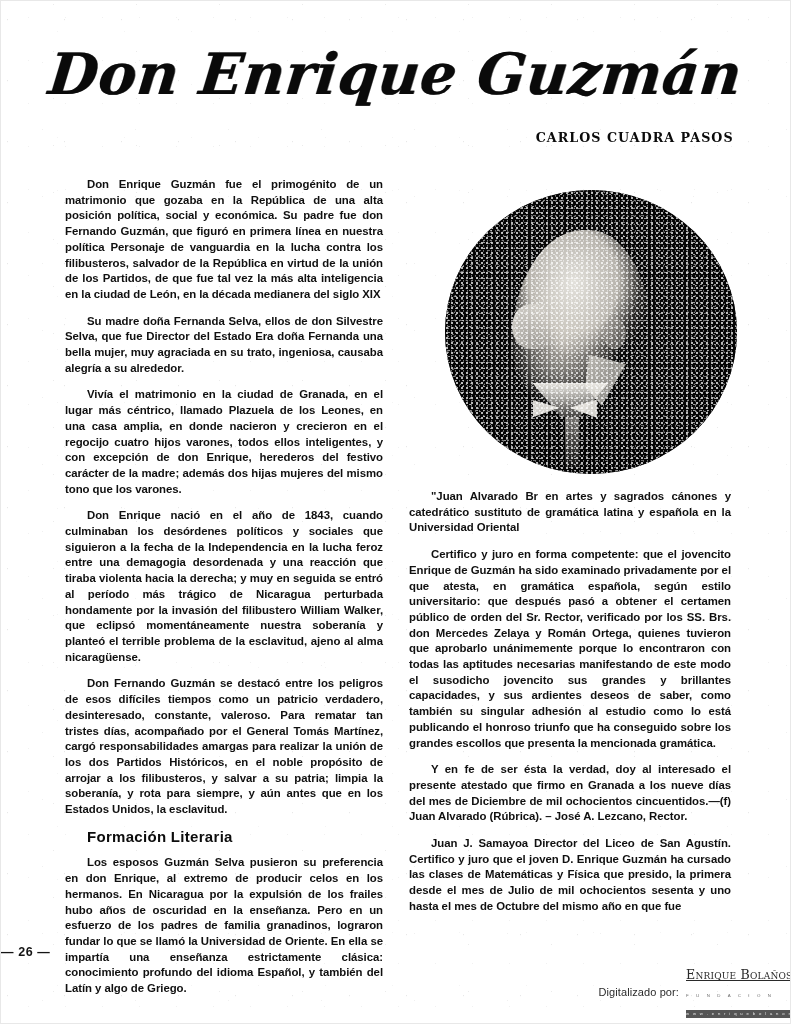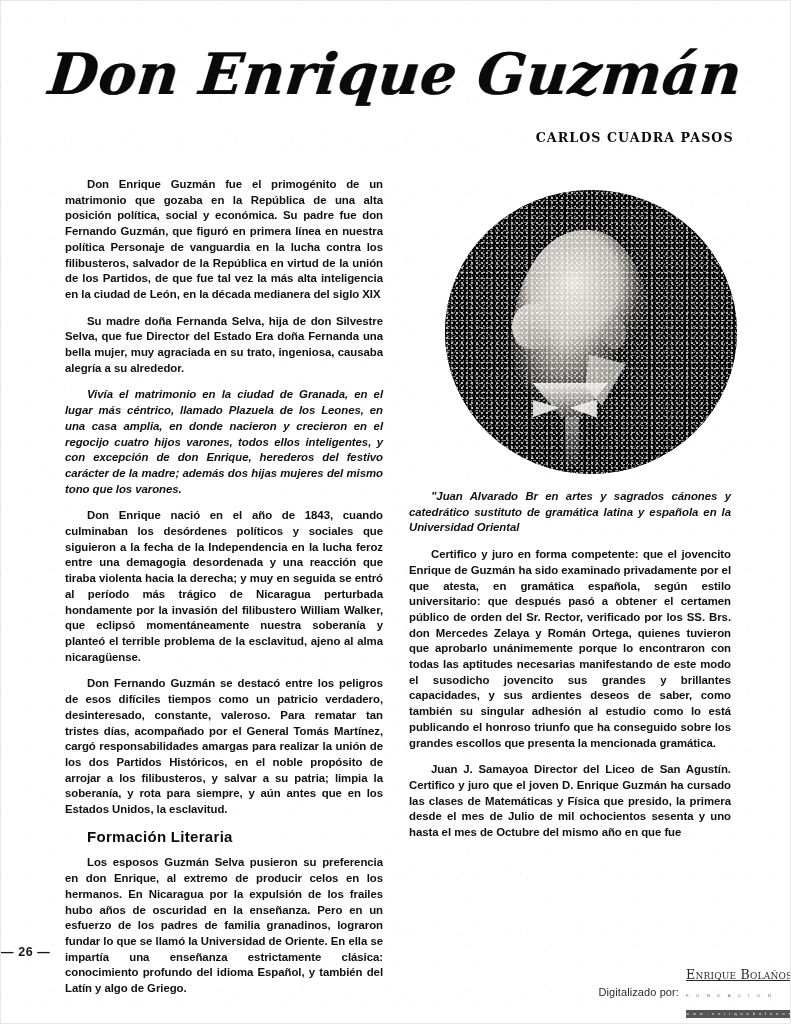--- a/index.html
+++ b/index.html
@@ -88,21 +88,21 @@
   }
   .col-left  { left: 64px;  top: 176px; width: 318px; }
   .col-right { left: 408px; top: 488px; width: 322px; }
 
   .col p {
     margin: 0 0 11px 0;
     text-indent: 22px;
   }
 
   
-  .col p.italic { font-style: italic; }
+  .col p.italic { }
 
   .section-head {
     margin: 20px 0 12px 0;
     font-size: 15px;
     font-weight: 700;
     letter-spacing: .3px;
     text-indent: 0;
     color: #0c0c0c;
   }
 
@@ -294,33 +294,34 @@
       <div class="lapel"></div>
       <div class="collar"></div>
       <div class="bowtie"></div>
       <div class="neck"></div>
       <div class="grain"></div>
     </div>
   </div>
 
   <div class="col col-left">
     <p>Don Enrique Guzmán fue el primogénito de un matrimonio que gozaba en la República de una alta posición política, social y económica.   Su padre fue don Fernando Guzmán, que figuró en primera línea en nuestra política Personaje de vanguardia en la lucha contra los filibusteros, salvador de la República en virtud de la unión de los Partidos, de que fue tal vez la más alta inteligencia en la ciudad de León, en la década medianera del siglo XIX</p>
-    <p>Su madre doña Fernanda Selva, hija de don Silvestre Selva, que fue Director del Estado   Era doña Fernanda una bella mujer, muy agraciada en su trato, ingeniosa, causaba alegría a su alrededor.</p>
+    <p>Su madre doña Fernanda Selva, ellos de don Silvestre Selva, que fue Director del Estado   Era doña Fernanda una bella mujer, muy agraciada en su trato, ingeniosa, causaba alegría a su alrededor.</p>
     <p class="italic">Vivía el matrimonio en la ciudad de Granada, en el lugar más céntrico, llamado Plazuela de los Leones, en una casa amplia, en donde nacieron y crecieron en el regocijo cuatro hijos varones, todos ellos inteligentes, y con excepción de don Enrique, herederos del festivo carácter de la madre; además dos hijas mujeres del mismo tono que los varones.</p>
     <p>Don Enrique nació en el año de 1843, cuando culminaban los desórdenes políticos y sociales que siguieron a la fecha de la Independencia en la lucha feroz entre una demagogia desordenada y una reacción que tiraba violenta hacia la derecha; y muy en seguida se entró al período más trágico de Nicaragua perturbada hondamente por la invasión del filibustero William Walker, que eclipsó momentáneamente nuestra soberanía y planteó el terrible problema de la esclavitud, ajeno al alma nicaragüense.</p>
     <p>Don Fernando Guzmán se destacó entre los peligros de esos difíciles tiempos como un patricio verdadero, desinteresado, constante, valeroso.   Para rematar tan tristes días, acompañado por el General Tomás Martínez, cargó responsabilidades amargas para realizar la unión de los dos Partidos Históricos, en el noble propósito de arrojar a los filibusteros, y salvar a su patria; limpia la soberanía, y rota para siempre, y aún antes que en los Estados Unidos, la esclavitud.</p>
 
     <p class="section-head">Formación Literaria</p>
 
     <p>Los esposos Guzmán Selva pusieron su preferencia en don Enrique, al extremo de producir celos en los hermanos.   En Nicaragua por la expulsión de los frailes hubo años de oscuridad en la enseñanza.   Pero en un esfuerzo de los padres de familia granadinos, lograron fundar lo que se llamó la Universidad de Oriente.   En ella se impartía una enseñanza estrictamente clásica: conocimiento profundo del idioma Español, y también del Latín y algo de Griego.</p>
   </div>
 
   <div class="col col-right">
     <p class="italic">"Juan Alvarado Br  en artes y sagrados cánones y catedrático sustituto de gramática latina y española en la Universidad Oriental</p>
     <p>Certifico y juro en forma competente: que el jovencito Enrique de Guzmán ha sido examinado privadamente por el que atesta, en gramática española, según estilo universitario: que después pasó a obtener el certamen público de orden del Sr. Rector, verificado por los SS. Brs. don Mercedes Zelaya y Román Ortega, quienes tuvieron que aprobarlo unánimemente porque lo encontraron con todas las aptitudes necesarias manifestando de este modo el susodicho jovencito sus grandes y brillantes capacidades, y sus ardientes deseos de saber, como también su singular adhesión al estudio como lo está publicando el honroso triunfo que ha conseguido sobre los grandes escollos que presenta la mencionada gramática.</p>
+    <p>Y en fe de ser ésta la verdad, doy al interesado el presente atestado que firmo en Granada a los nueve días del mes de Diciembre de mil ochocientos cincuentidos.—(f) Juan Alvarado (Rúbrica). – José A. Lezcano, Rector.</p>
     <p>Juan J. Samayoa Director del Liceo de San Agustín. Certifico y juro que el joven D. Enrique Guzmán ha cursado las clases de Matemáticas y Física que presido, la primera desde el mes de Julio de mil ochocientos sesenta y uno hasta el mes de Octubre del mismo año en que fue</p>
   </div>
 
   <div class="folio">— 26 —</div>
 
   <div class="credit">
     <span class="credit-label">Digitalizado por:</span>
     <span class="logo">
       <span class="logo-name">Enrique Bolaños</span>
       <span class="logo-sub">F U N D A C I O N</span>

